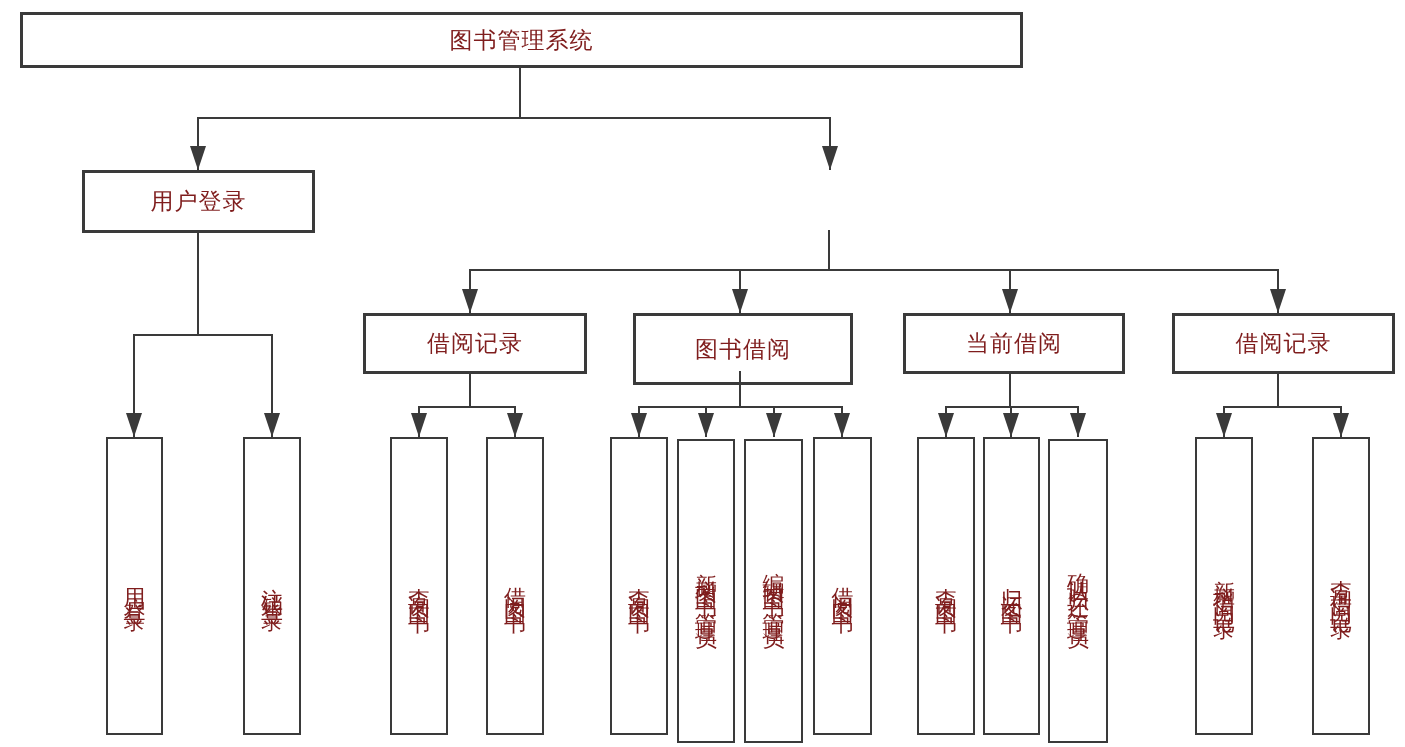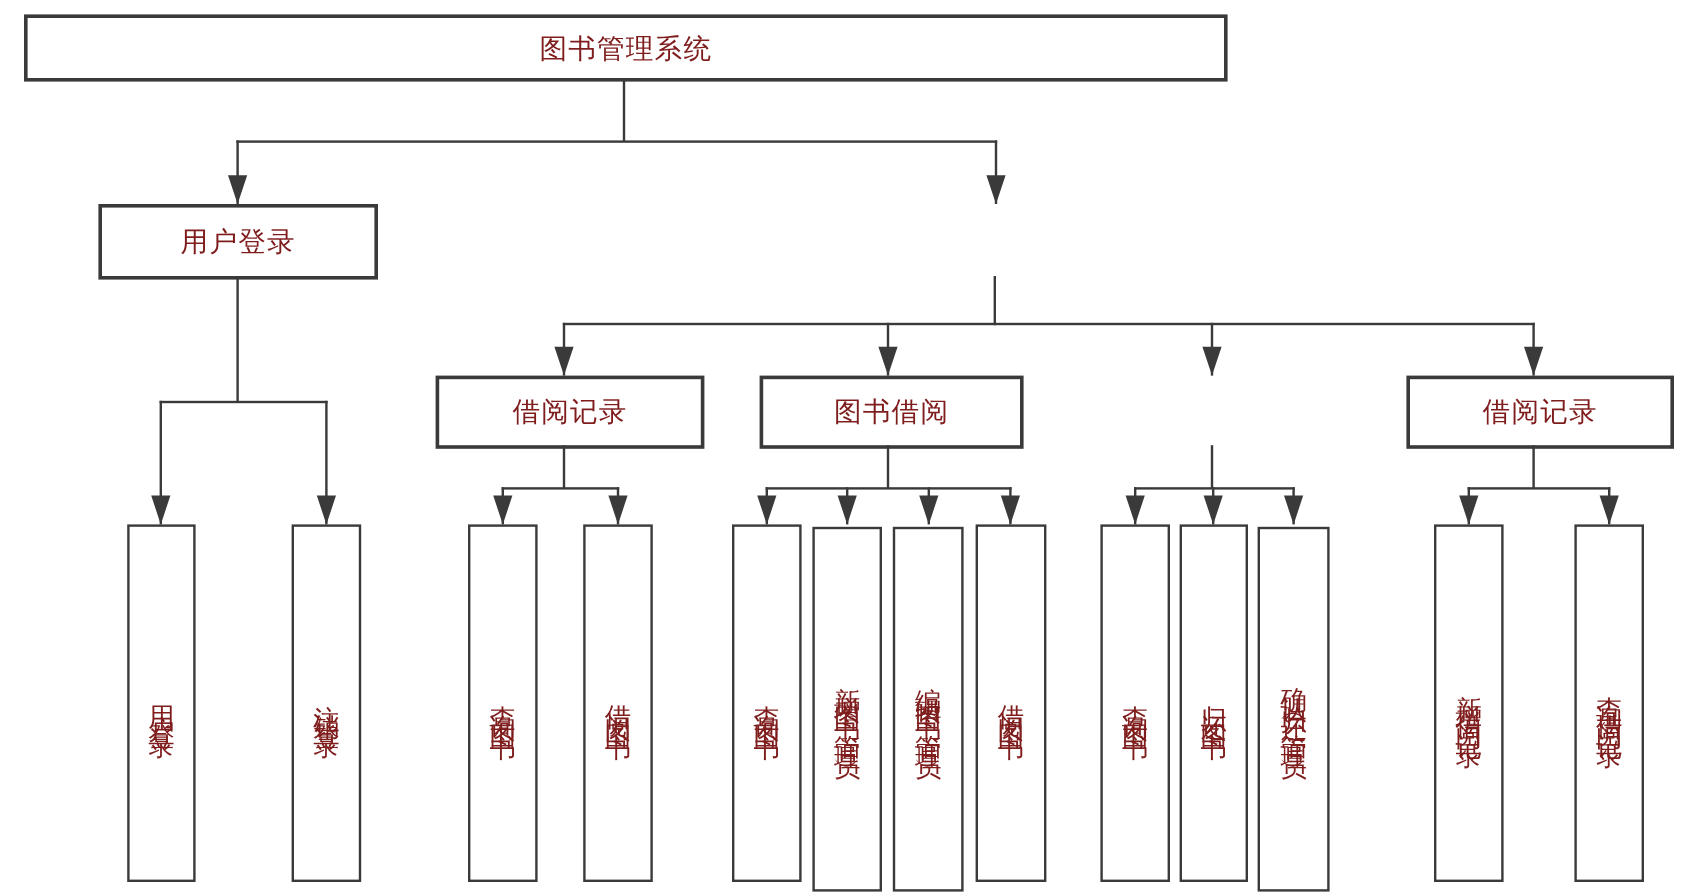--- a/index.html
+++ b/index.html
@@ -39,21 +39,21 @@
     width: 0; height: 0;
     border-left: 8px solid transparent;
     border-right: 8px solid transparent;
     border-top: 24px solid #3a3a3a;
   }
   
   .b-root    { left: 20px;   top: 12px;  width: 1003px; height: 56px; }
   .b-login   { left: 82px;   top: 170px; width: 233px;  height: 63px; }
   .b-mgmt    { left: 713px;  top: 170px; width: 233px;  height: 63px; }
   .b-newrec  { left: 363px;  top: 313px; width: 224px;  height: 61px; }
-  .b-borrow  { left: 633px;  top: 313px; width: 220px;  height: 61px; }
+  .b-borrow  { left: 633px;  top: 313px; width: 220px;  height: 72px; }
   .b-current { left: 903px;  top: 313px; width: 222px;  height: 61px; }
   .b-records { left: 1172px; top: 313px; width: 223px;  height: 61px; }
   .f1  { left: 106px;  top: 437px; width: 57px; height: 298px; }
   .f2  { left: 243px;  top: 437px; width: 58px; height: 298px; }
   .f3  { left: 390px;  top: 437px; width: 58px; height: 298px; }
   .f4  { left: 486px;  top: 437px; width: 58px; height: 298px; }
   .f5  { left: 610px;  top: 437px; width: 58px; height: 298px; }
   .f6  { left: 677px;  top: 439px; width: 58px; height: 304px; }
   .f7  { left: 744px;  top: 439px; width: 59px; height: 304px; }
   .f8  { left: 813px;  top: 437px; width: 59px; height: 298px; }
@@ -87,20 +87,23 @@
   <div class="box hbox b-login">
     <span>用户登录</span>
   </div>
 
   <div class="box hbox b-newrec">
     <span>借阅记录</span>
   </div>
   <div class="box hbox b-borrow">
     <span>图书借阅</span>
   </div>
+  <div class="box hbox b-current">
+    <span>当前借阅</span>
+  </div>
   <div class="box hbox b-records">
     <span>借阅记录</span>
   </div>
 
   <div class="box leaf f1">
     <span>用户登录</span>
   </div>
   <div class="box leaf f2">
     <span>注销登录</span>
   </div>

